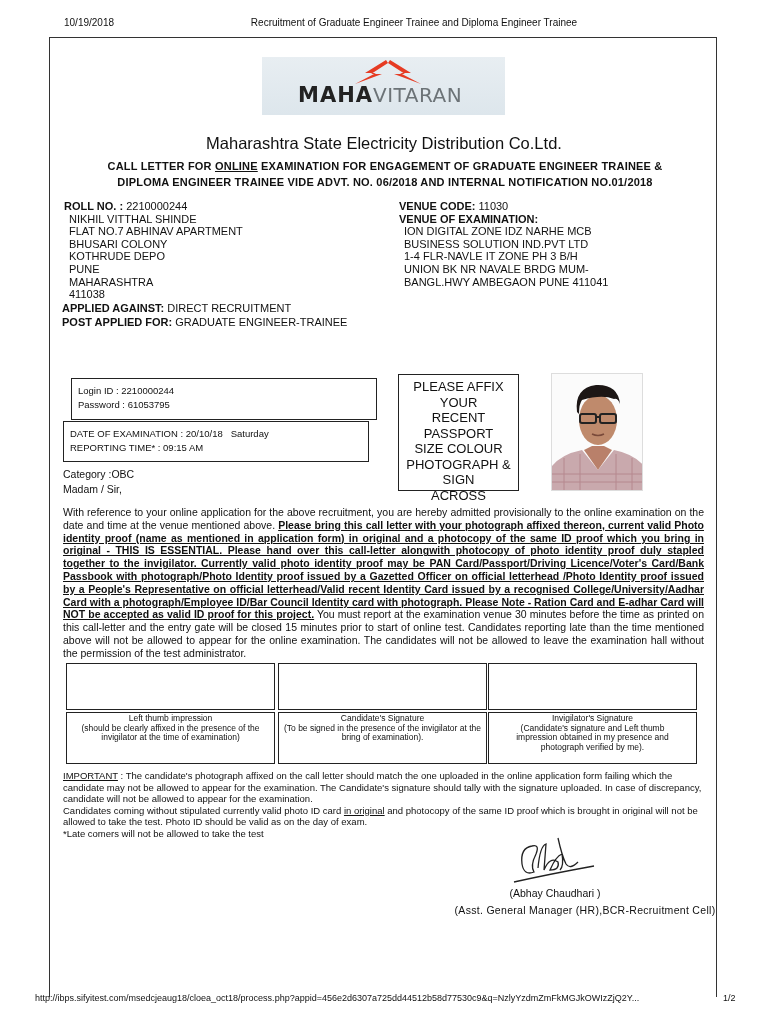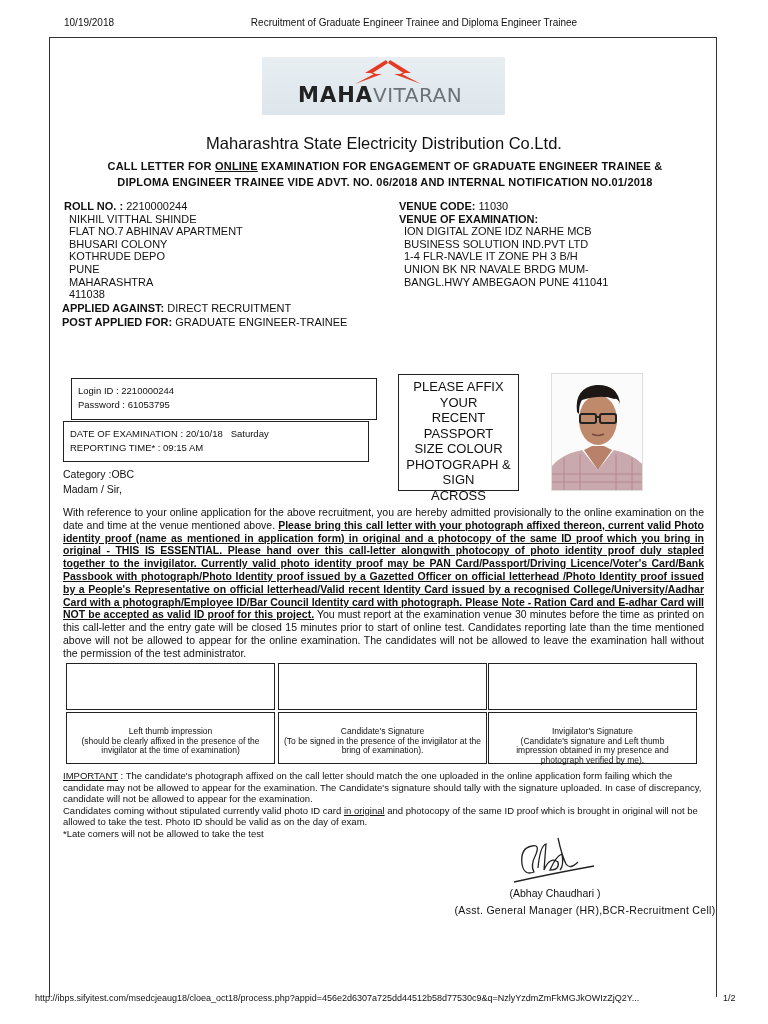--- a/index.html
+++ b/index.html
@@ -29,21 +29,21 @@
   .cat { position:absolute; left:63px; top:467px; font-size:10.5px; line-height:15px; }
   .affix { position:absolute; left:398px; top:374px; width:121px; height:117px; border:1px solid #222; box-sizing:border-box;
            text-align:center; font-size:13px; line-height:15.5px; padding-top:4px; }
   .photo { position:absolute; left:551px; top:373px; width:92px; height:118px; border:1px solid #ddd; box-sizing:border-box; overflow:hidden; background:#fff;}
   .para { position:absolute; left:63px; top:506px; width:641px; font-size:10.5px; line-height:12.8px; text-align:justify; }
   .para b { text-decoration:underline; }
   .sigtbl { position:absolute; left:66px; top:663px; width:632px; height:101px; }
   .sigcell { position:absolute; top:0; width:209px; height:101px; }
   .sigtop { position:absolute; left:0; top:0; width:100%; height:47px; border:1px solid #222; box-sizing:border-box; }
   .sigbot { position:absolute; left:0; top:49px; width:100%; height:52px; border:1px solid #222; box-sizing:border-box;
-            text-align:center; font-size:8.5px; line-height:9.6px; padding-top:14px; }
+            text-align:center; font-size:8.5px; line-height:9.6px; padding-top:1px; }
   .imp { position:absolute; left:63px; top:770px; width:645px; font-size:9.5px; line-height:11.6px; }
   .sign { position:absolute; left:510px; top:836px; }
   .signame { position:absolute; left:0; width:1110px; top:887px; text-align:center; font-size:10.5px; }
   .signdes { position:absolute; left:400px; width:370px; top:904px; text-align:center; font-size:10.5px; letter-spacing:0.3px;}
   .footer-url { position:absolute; left:35px; top:993px; font-size:9px; white-space:nowrap; }
   .footer-pg { position:absolute; left:723px; top:993px; font-size:9px; }
 </style>
 </head>
 <body>
 

